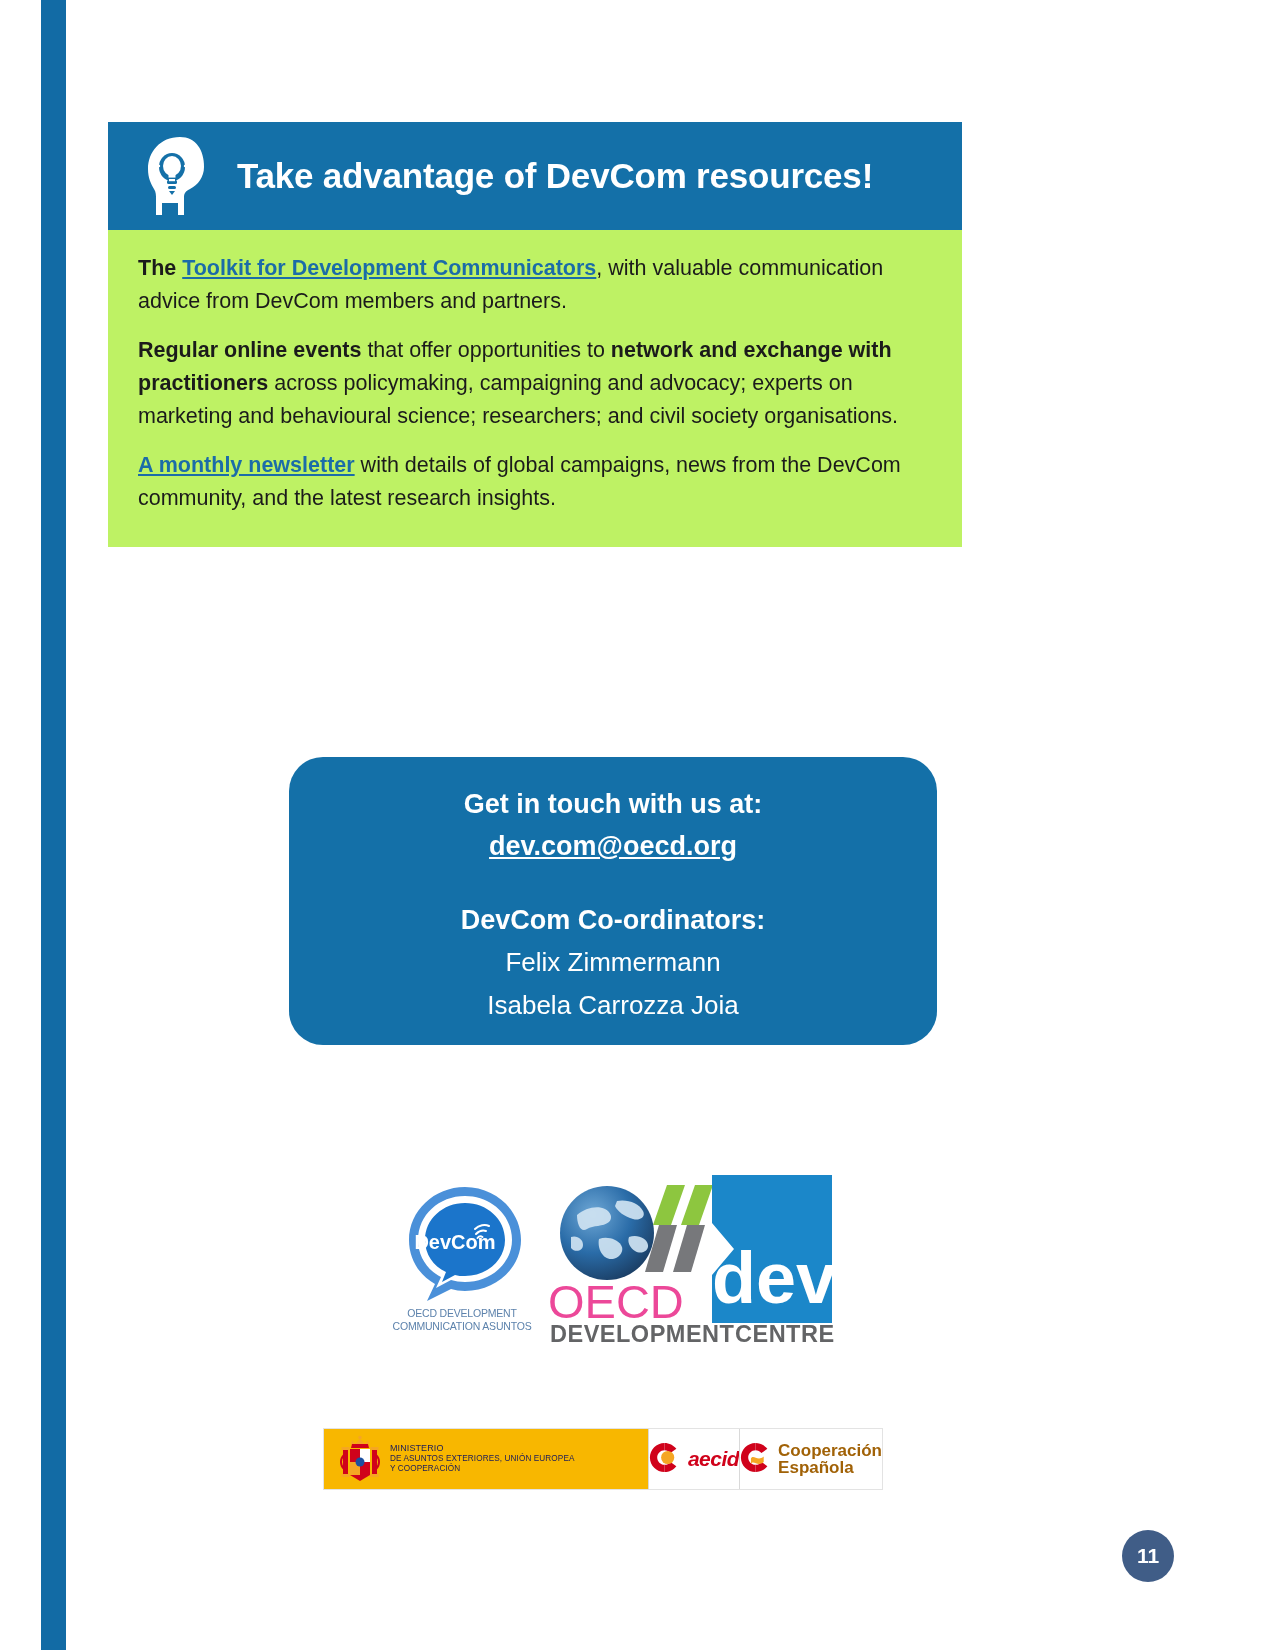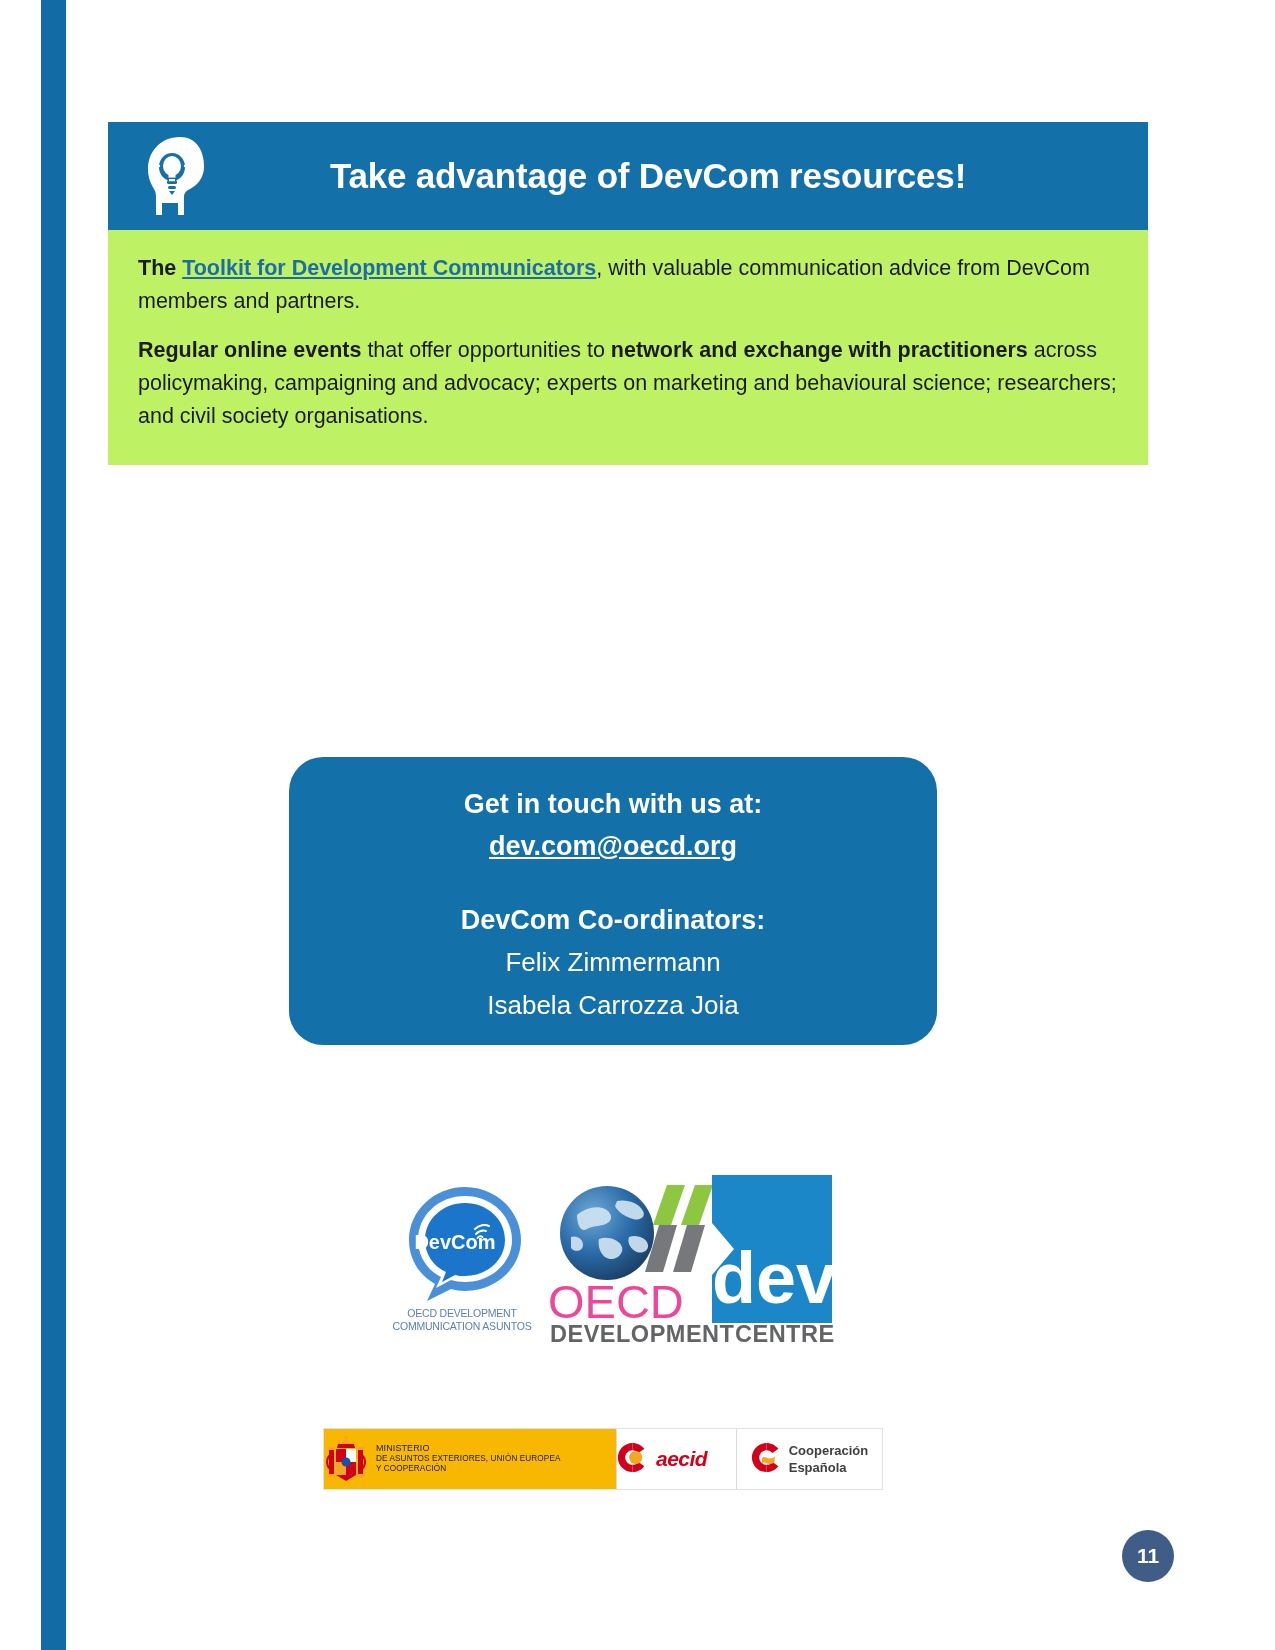--- a/index.html
+++ b/index.html
@@ -23,21 +23,21 @@
     width: 25px;
     height: 1650px;
     background: #126ba5;
   }
 
   
   .resources-panel {
     position: absolute;
     left: 108px;
     top: 122px;
-    width: 1040px;
+    width: 854px;
   }
   .panel-header {
     background: #1470a8;
     height: 108px;
     display: flex;
     align-items: center;
     padding: 0 20px;
     box-sizing: border-box;
   }
   .head-icon {
@@ -194,24 +194,25 @@
     left: 323px;
     top: 1428px;
     width: 560px;
     height: 62px;
     display: flex;
     border: 1px solid #e3e3e3;
     box-sizing: border-box;
     background: #ffffff;
   }
   .partner-ministry {
-    width: 292px;
+    width: 324px;
     background: #f8b700;
     display: flex;
     align-items: center;
+    padding-left: 14px;
     box-sizing: border-box;
   }
   .coat {
     width: 44px;
     height: 48px;
     flex: 0 0 44px;
     margin-right: 8px;
   }
   .ministry-text {
     font-size: 8.2px;
@@ -237,23 +238,23 @@
   }
   .partner-coop {
     flex: 1.22;
     border-left: 1px solid #d9d9d9;
     display: flex;
     align-items: center;
     justify-content: center;
     gap: 7px;
   }
   .coop-word {
-    font-size: 13px;
+    font-size: 17px;
     line-height: 17px;
-    color: #404040;
+    color: #a16207;
     font-weight: bold;
   }
 
   
   .page-badge {
     position: absolute;
     left: 1122px;
     top: 1530px;
     width: 52px;
     height: 52px;
@@ -305,20 +306,23 @@
     <p class="para">
       <span class="b">The </span><a class="lnk-bold" href="#">Toolkit for Development Communicators</a><span>, with valuable communication advice from DevCom members and partners.</span>
     </p>
 
     <p class="para">
       <span class="b">Regular online events</span><span> that offer opportunities to </span><span class="b">network and exchange with practitioners</span><span> across policymaking, campaigning and advocacy; experts on marketing and behavioural science; researchers; and civil society organisations.</span>
     </p>
 
 
 
+    <p class="para">
+      <a class="lnk-bold" href="#">A monthly newsletter</a><span> with details of global campaigns, news from the DevCom community, and the latest research insights.</span>
+    </p>
   </div>
 </div>
 
 <div class="contact-card">
   <div class="contact-line-1">Get in touch with us at:</div>
   <a class="contact-email" href="#" style="color:#fff;display:block;">dev.com@oecd.org</a>
   <div class="contact-coord-title">DevCom Co-ordinators:</div>
   <div class="contact-name">Felix Zimmermann</div>
   <div class="contact-name">Isabela Carrozza Joia</div>
 </div>

